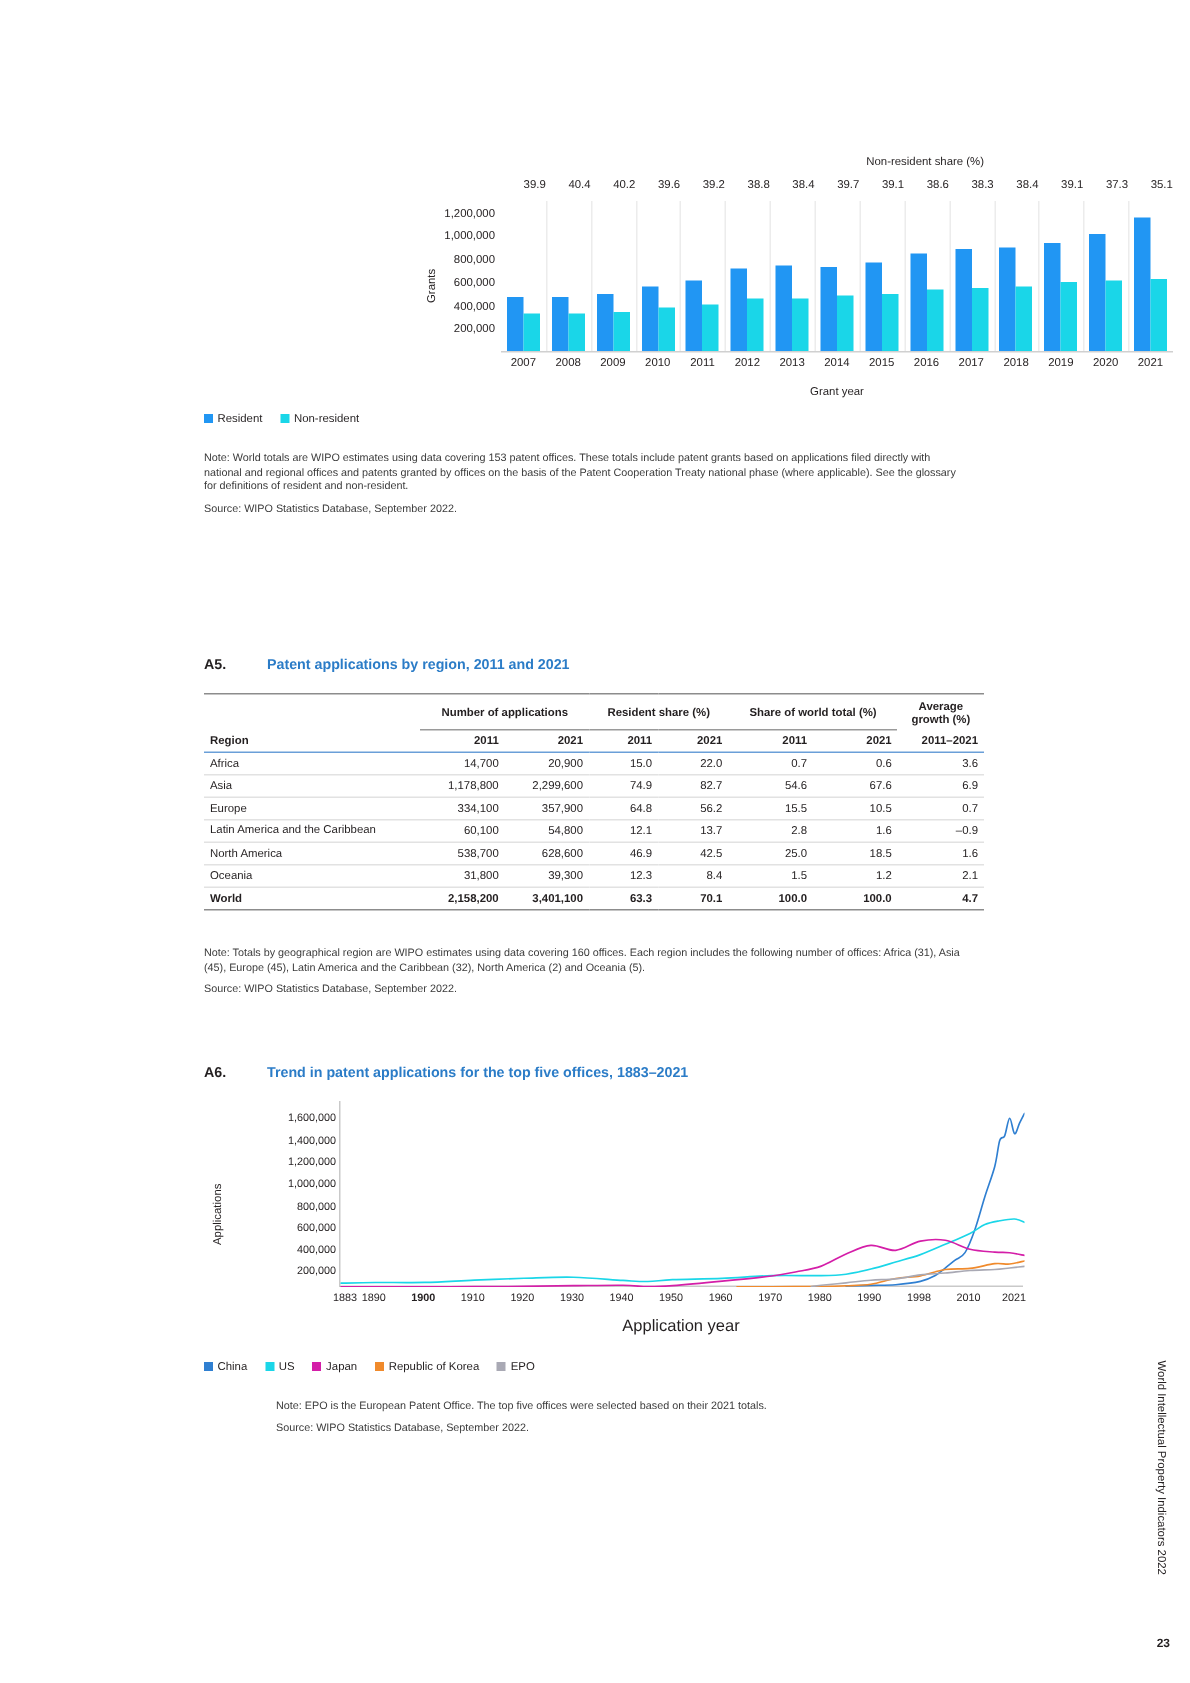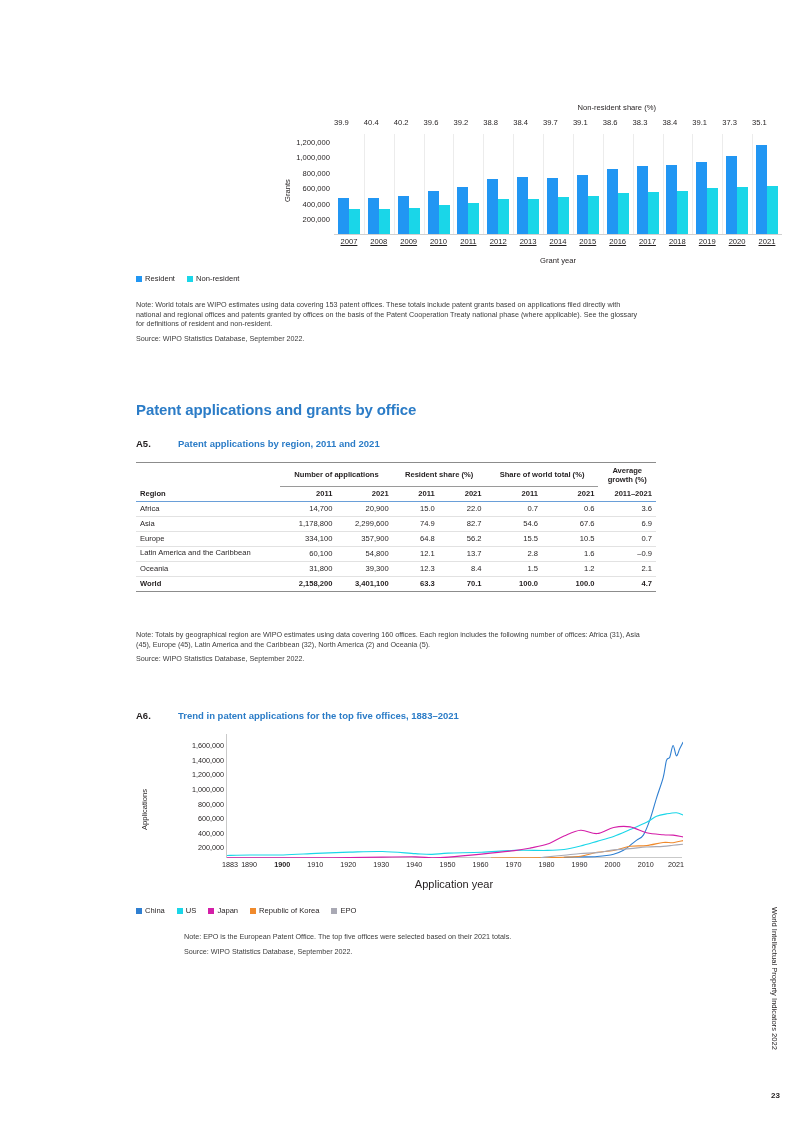--- a/index.html
+++ b/index.html
@@ -45,21 +45,21 @@
   .note p { margin: 0 0 5px 0; }
   .note p:last-child { margin-bottom: 0; }
 
   
   .chart-a4 { position: absolute; left: 136px; top: 98px; width: 520px; height: 190px; }
   .share-row {
     position: absolute; left: 198px; top: 20px; width: 448px; height: 12px;
     display: flex;
   }
   .share-row .cell {
-    flex: 1 1 0; text-align: left; font-size: 7.6px; color: #231f20;
+    flex: 1 1 0; text-align: right; font-size: 7.6px; color: #231f20;
   }
   .share-caption {
     position: absolute; right: 0px; top: 5px;
     font-size: 7.6px; color: #231f20;
   }
   .plot-a4 {
     position: absolute; left: 198px; top: 36px; width: 448px; height: 101px;
     border-bottom: 1px solid #d0d0d0;
   }
   .gridline { position: absolute; top: 0; bottom: 0; width: 1px; background: #ececec; }
@@ -84,21 +84,20 @@
   .bar-group {
     flex: 1 1 0; height: 100%;
     display: flex; align-items: flex-end; justify-content: center; gap: 0px;
   }
   .bar { width: 11px; }
   .bar.res { background: #2196f3; }
   .bar.non { background: #1ad6e8; }
   .xlab-a4 {
     position: absolute; left: 198px; top: 139px; width: 448px;
     display: flex;
-    text-decoration: underline;
   }
   .xlab-a4 .cell { flex: 1 1 0; text-align: center; font-size: 7.6px; }
   .xaxis-title-a4 {
     position: absolute; left: 198px; top: 158px; width: 448px;
     text-align: center; font-size: 7.6px;
   }
   .legend {
     position: absolute; display: flex; align-items: center; gap: 5px;
     font-size: 7.6px; color: #231f20;
   }
@@ -297,21 +296,20 @@
           <span>Non-resident</span>
         </div>
       </div>
   </div>
 
   <div class="note" style="left:136px; top:300px;">
     <p>Note: World totals are WIPO estimates using data covering 153 patent offices. These totals include patent grants based on applications filed directly with national and regional offices and patents granted by offices on the basis of the Patent Cooperation Treaty national phase (where applicable). See the glossary for definitions of resident and non-resident.</p>
     <p>Source: WIPO Statistics Database, September 2022.</p>
   </div>
 
-  <div class="sec-head" style="left:136px; top:401px;">Patent applications and grants by office</div>
 
   <div class="fig-head" style="left:136px; top:438px;">
     <span class="fig-num">A5.</span>
     <span class="fig-title">Patent applications by region, 2011 and 2021</span>
   </div>
 
   <div class="tbl-wrap">
     <table class="t5">
       <thead>
         <tr id="a5-grouprow">
@@ -365,20 +363,30 @@
           </tr>
           <tr>
             <td class="lbl rule-row" style="line-height: 1.15;">Latin America and the Caribbean</td>
             <td class="rule-row">60,100</td>
             <td class="rule-row">54,800</td>
             <td class="rule-row">12.1</td>
             <td class="rule-row">13.7</td>
             <td class="rule-row">2.8</td>
             <td class="rule-row">1.6</td>
             <td class="rule-row">–0.9</td>
+          </tr>
+          <tr>
+            <td class="lbl rule-row">North America</td>
+            <td class="rule-row">538,700</td>
+            <td class="rule-row">628,600</td>
+            <td class="rule-row">46.9</td>
+            <td class="rule-row">42.5</td>
+            <td class="rule-row">25.0</td>
+            <td class="rule-row">18.5</td>
+            <td class="rule-row">1.6</td>
           </tr>
           <tr>
             <td class="lbl rule-row">Oceania</td>
             <td class="rule-row">31,800</td>
             <td class="rule-row">39,300</td>
             <td class="rule-row">12.3</td>
             <td class="rule-row">8.4</td>
             <td class="rule-row">1.5</td>
             <td class="rule-row">1.2</td>
             <td class="rule-row">2.1</td>
@@ -434,21 +442,21 @@
         <div class="cell" style="left: 56.1739px; font-weight: bold;">1900</div>
         <div class="cell" style="left: 89.2174px;">1910</div>
         <div class="cell" style="left: 122.261px;">1920</div>
         <div class="cell" style="left: 155.304px;">1930</div>
         <div class="cell" style="left: 188.348px;">1940</div>
         <div class="cell" style="left: 221.391px;">1950</div>
         <div class="cell" style="left: 254.435px;">1960</div>
         <div class="cell" style="left: 287.478px;">1970</div>
         <div class="cell" style="left: 320.522px;">1980</div>
         <div class="cell" style="left: 353.565px;">1990</div>
-        <div class="cell" style="left: 386.609px;">2000</div>
+        <div class="cell" style="left: 386.609px;">1998</div>
         <div class="cell" style="left: 419.652px;">2010</div>
         <div class="cell" style="left: 450px;">2021</div>
       </div>
     <div class="xaxis-title-a6">Application year</div>
     <div class="legend" style="left:0px; top:176px;" id="a6-legend">
         <div class="item">
           <span class="swatch" style="background: rgb(47, 127, 209);"></span>
           <span>China</span>
         </div>
         <div class="item">

